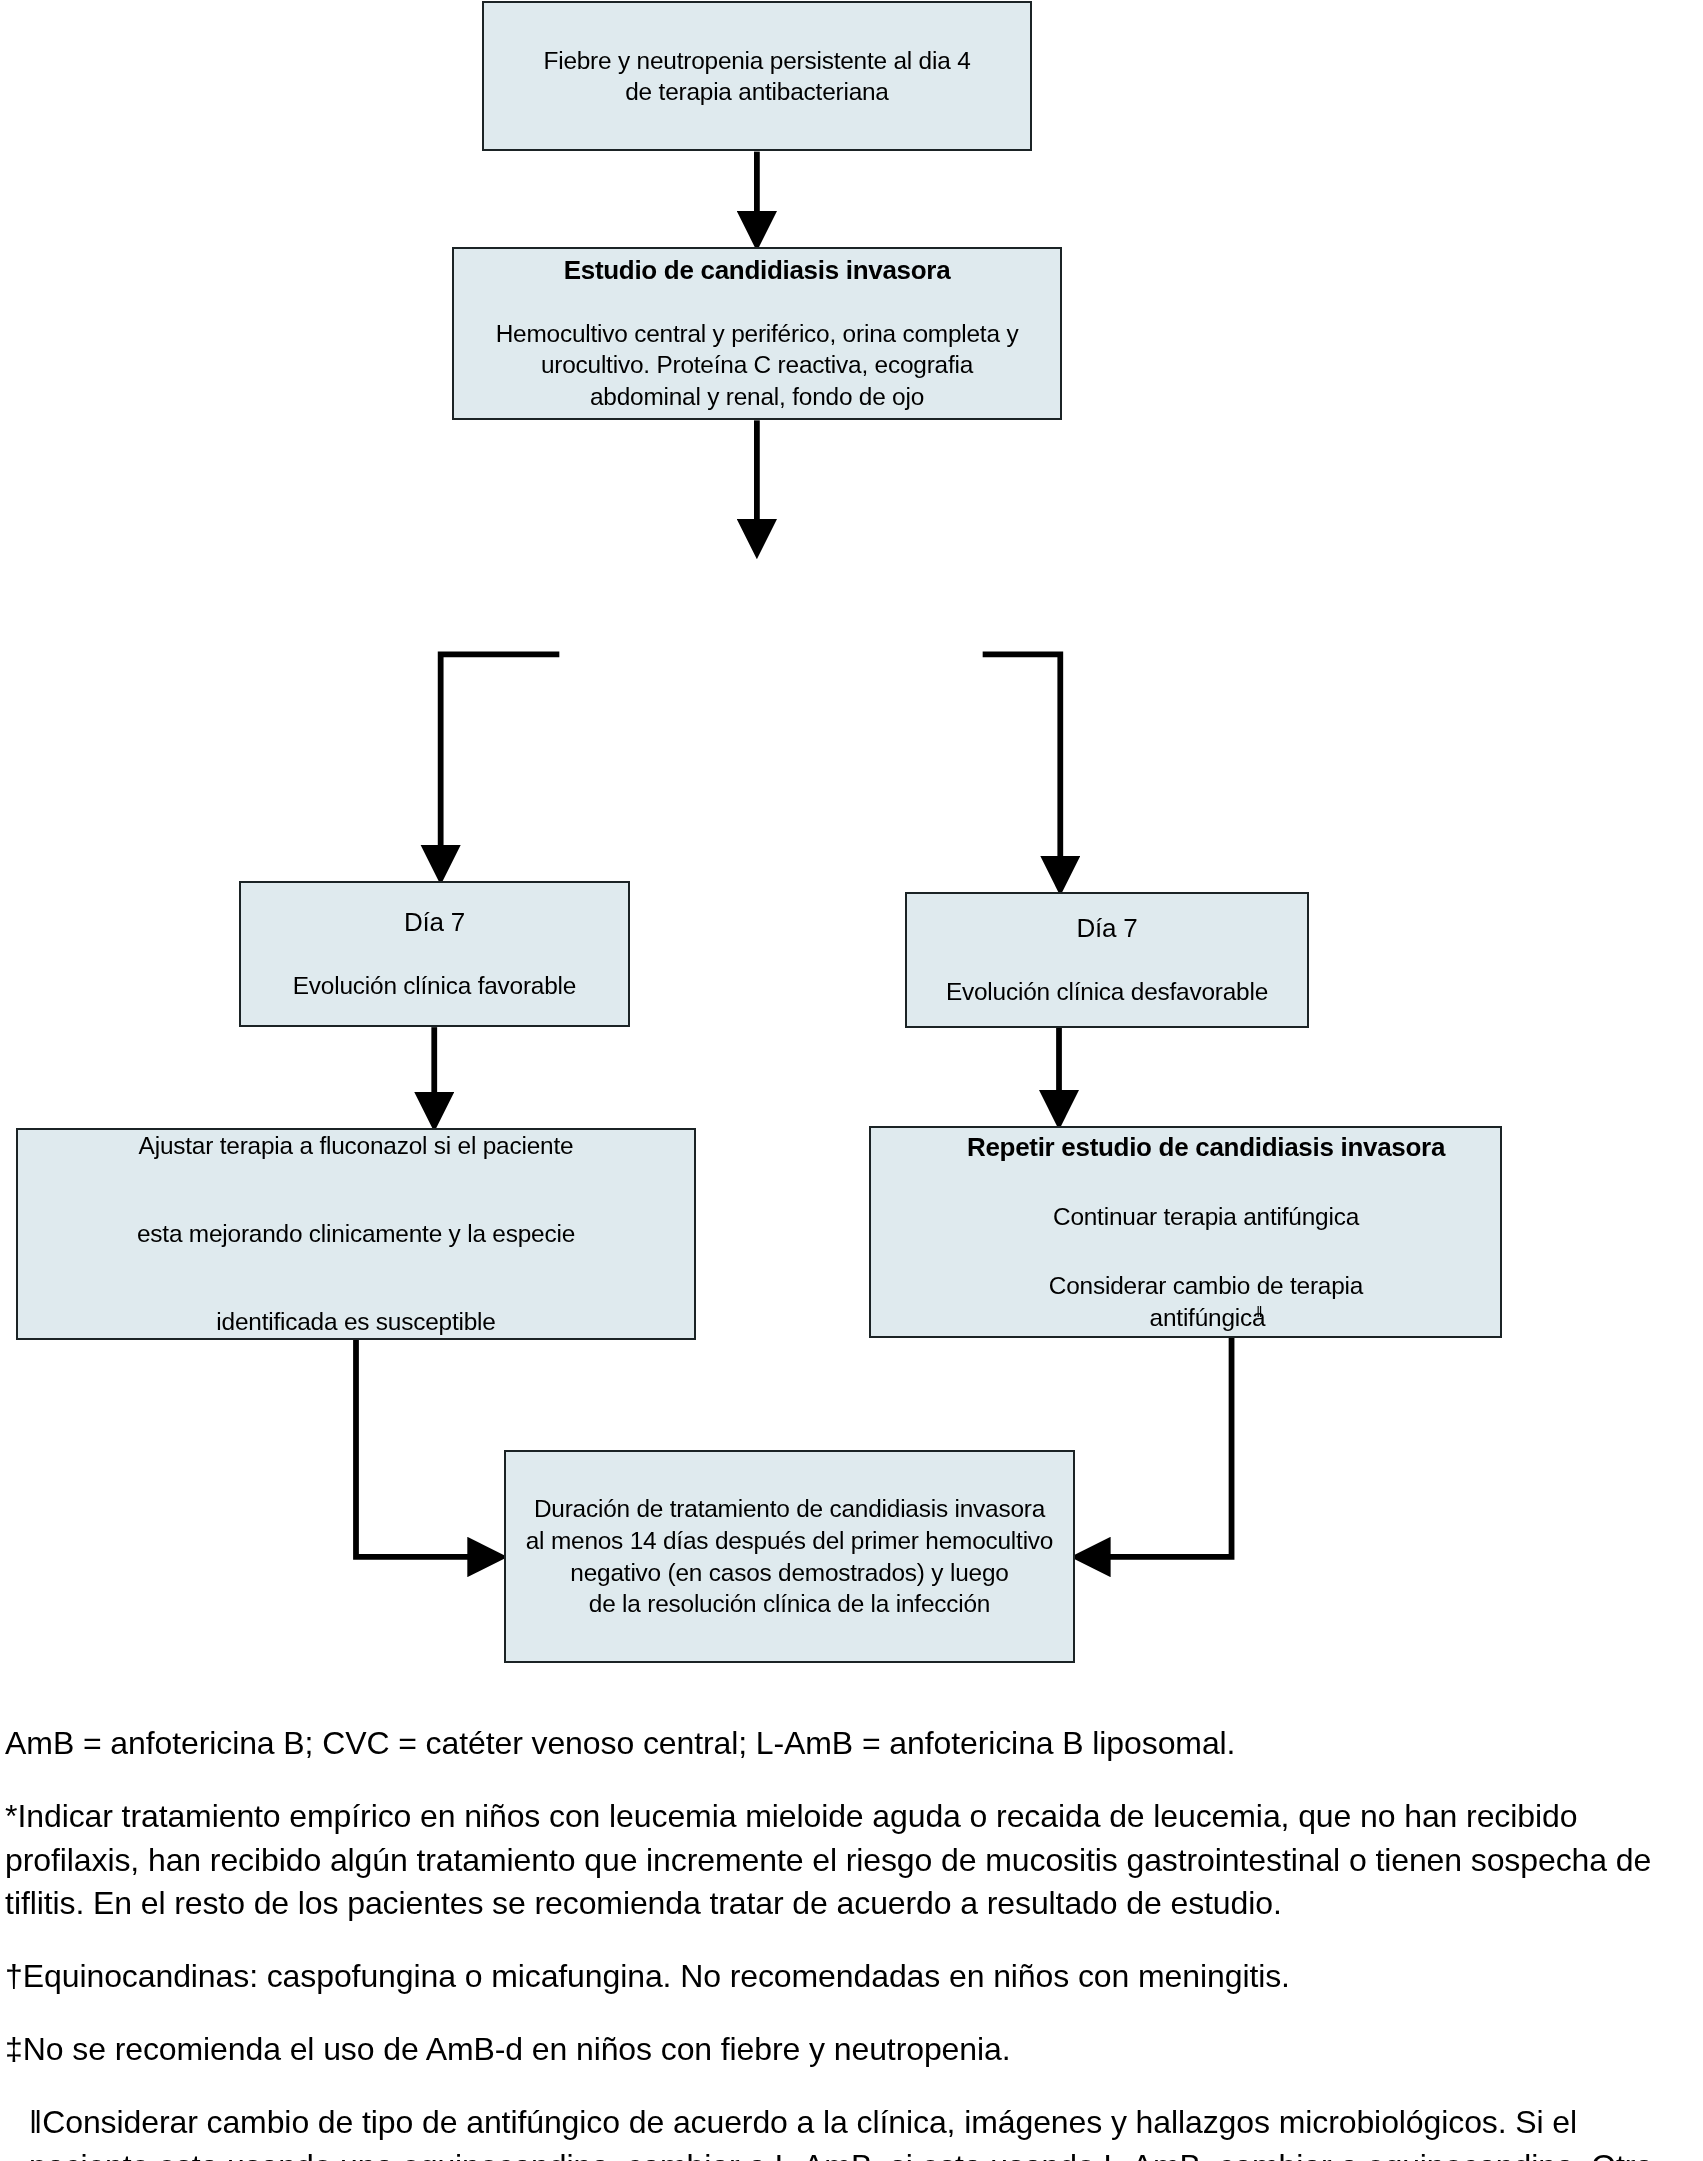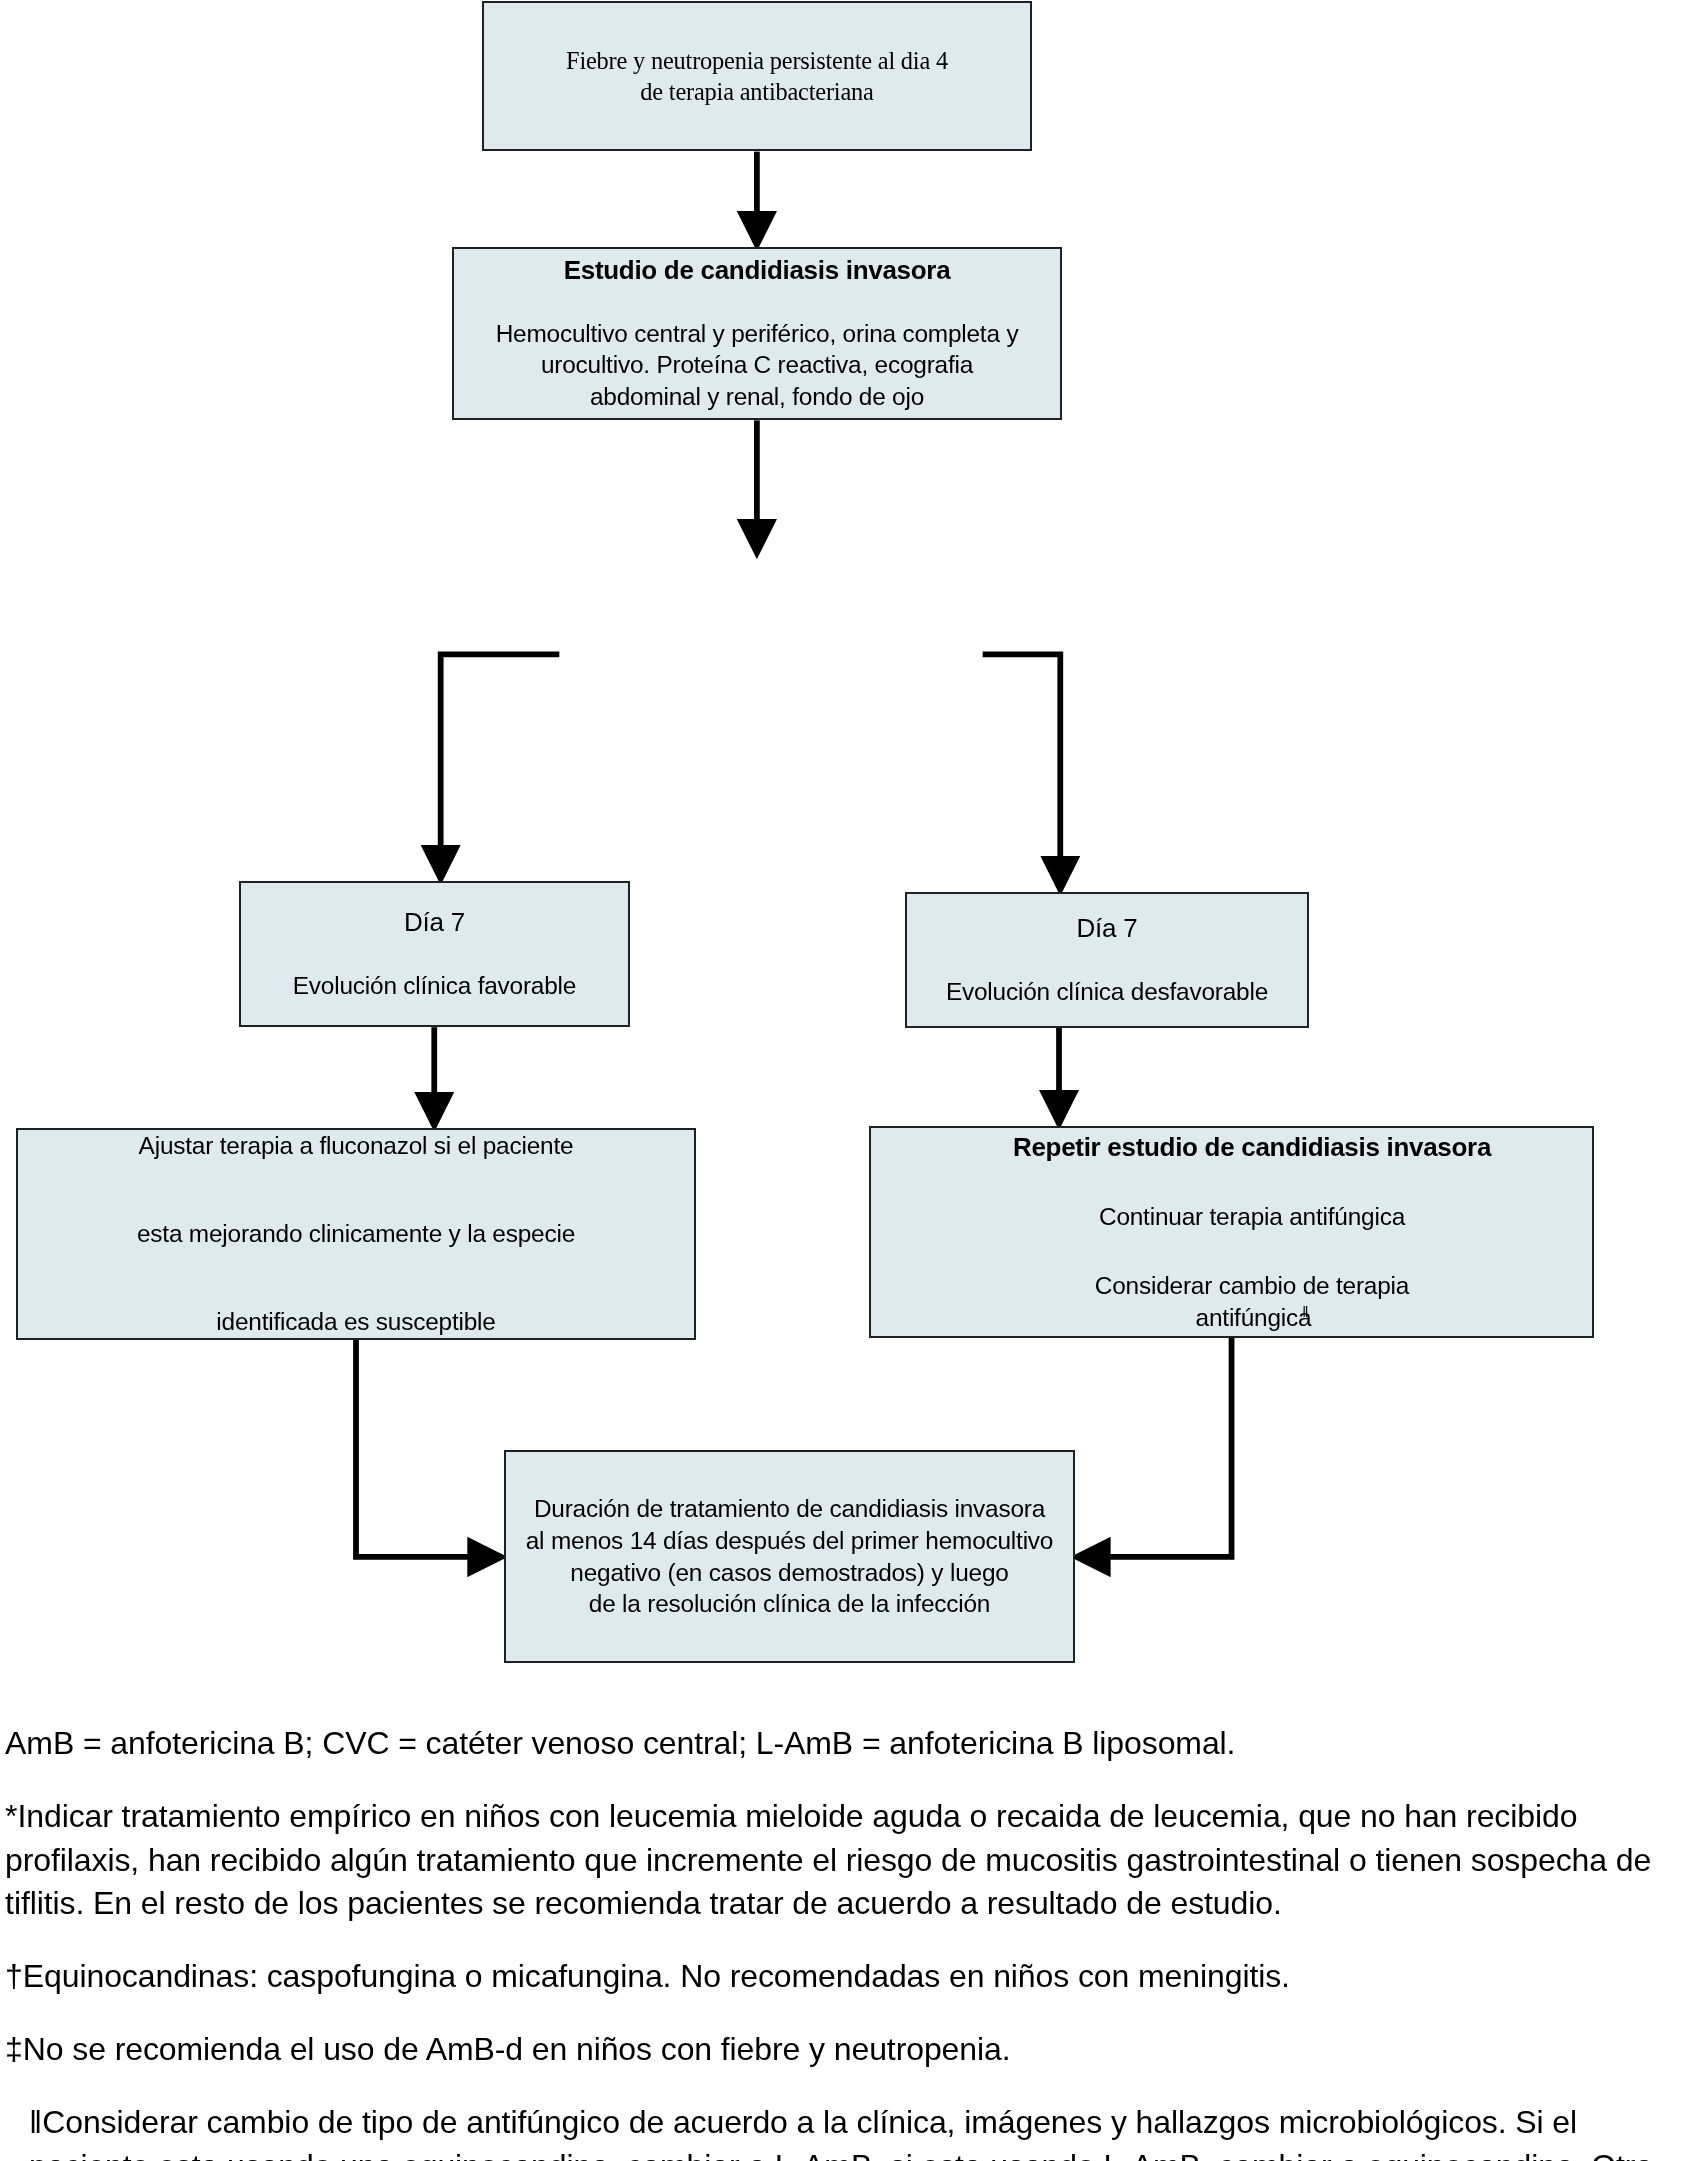--- a/index.html
+++ b/index.html
@@ -79,27 +79,27 @@
     line-height: 0;
   }
   sup.tight {
     font-size: 0.62em;
     vertical-align: super;
     line-height: 0;
     margin-left: -9px;
   }
 
   
-  #node-1 { left: 482px;  top: 1.3px;    width: 550px;  height: 150px; font-family: Liberation Serif, serif; }
+  #node-1 { left: 482px;  top: 1.3px;    width: 550px;  height: 150px; }
   #node-2 { left: 452px;  top: 247px;  width: 610px;  height: 173px; }
   #node-3 { left: 559px;  top: 555px;  width: 423px;  height: 199px; }
   #node-4 { left: 239px;  top: 881px; width: 391px;  height: 146px; }
   #node-5 { left: 905px; top: 892px; width: 404px;  height: 136px; }
   #node-6 { left: 16px;   top: 1128px; width: 680px; height: 212px; justify-content: space-between; }
-  #node-7 { left: 869px; top: 1126px; width: 725px; height: 212px; padding-left: 41px; }
+  #node-7 { left: 869px; top: 1126px; width: 633px; height: 212px; padding-left: 41px; }
   #node-8 { left: 504px;  top: 1450px; width: 571px;  height: 213px; }
 
   
   #footnotes {
     position: absolute;
     left: 5.1px;
     top: 1722px;
     width: 1668px;
     font-size: 32px;
     line-height: 1.36;

